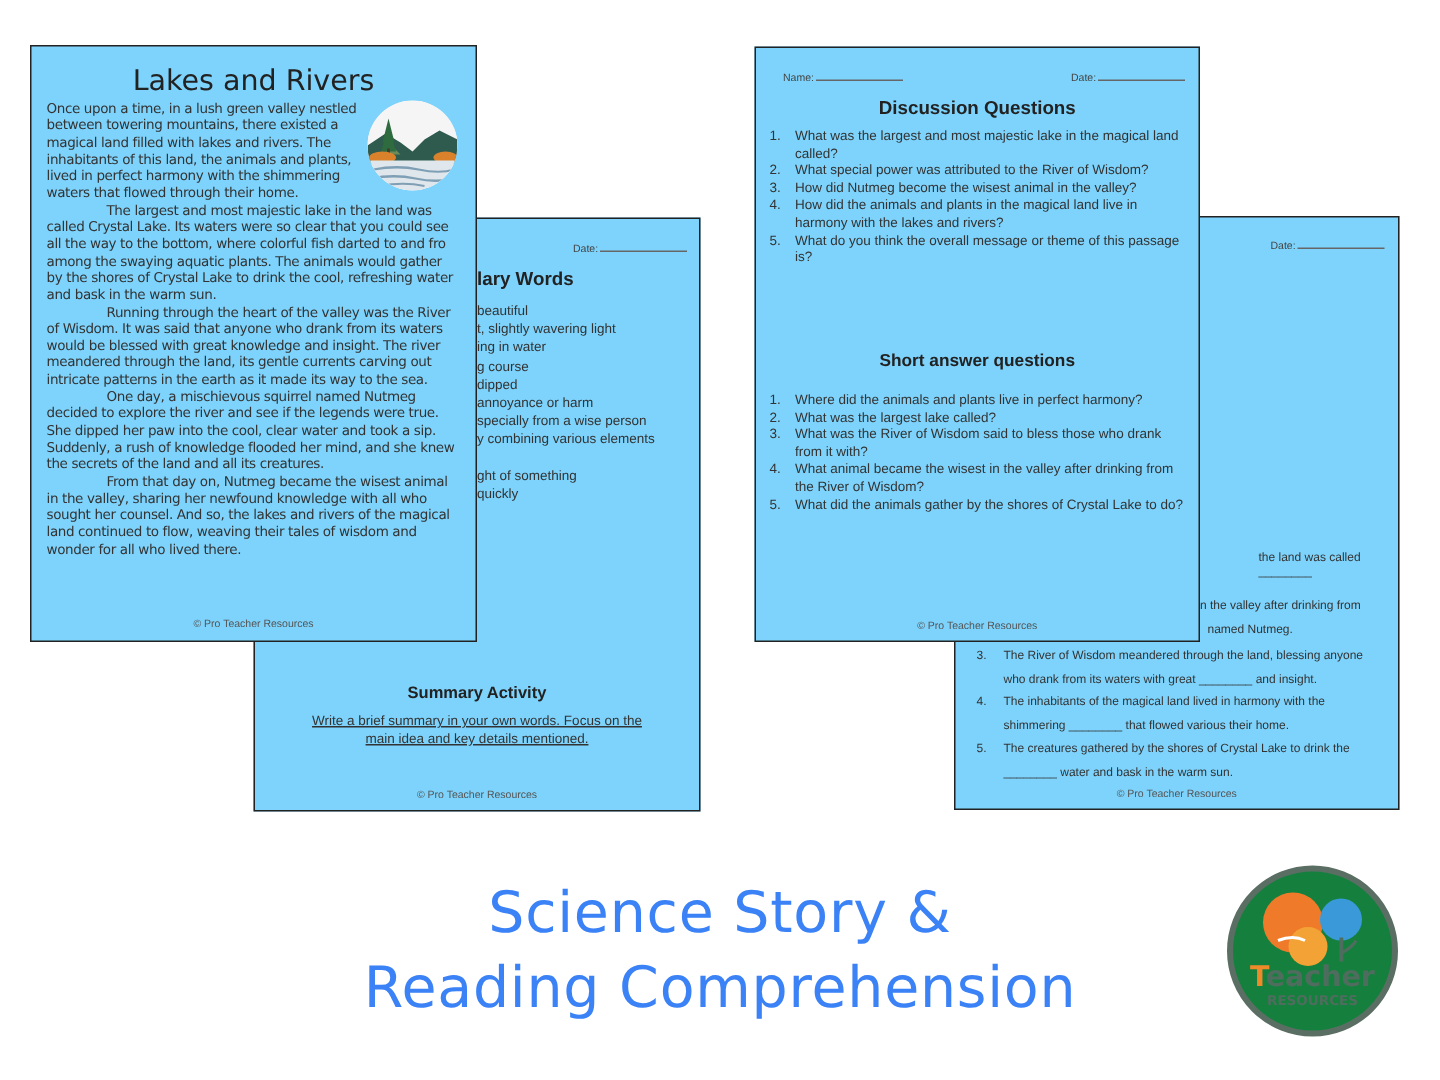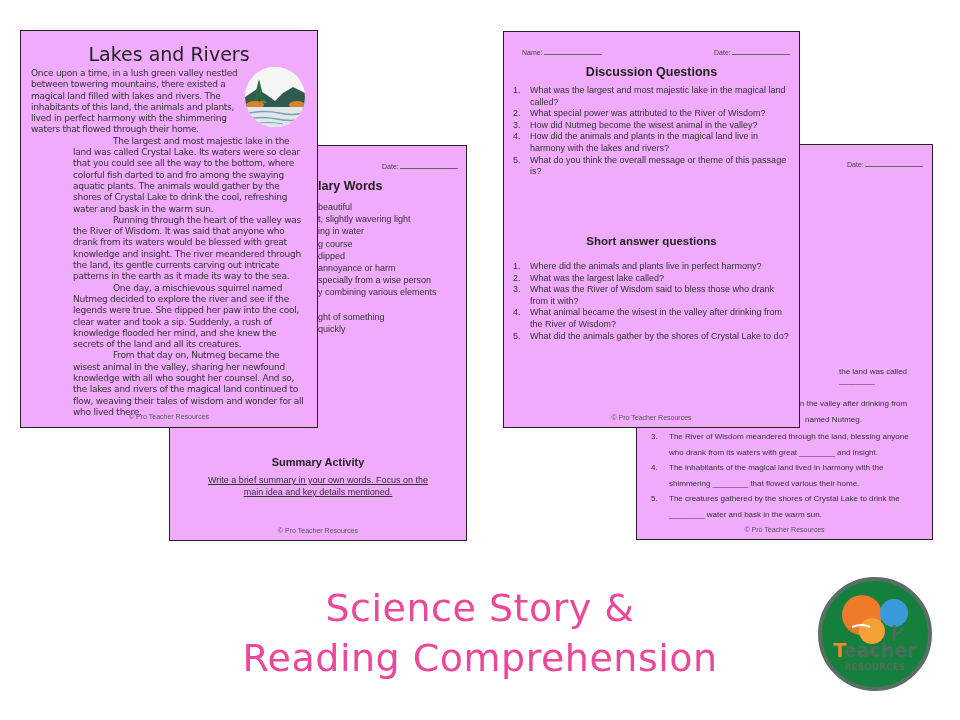--- a/index.html
+++ b/index.html
@@ -1,49 +1,49 @@
 <!DOCTYPE html>
 <html><head>
 <meta charset="utf-8">
 <style>
   html, body { margin:0; padding:0; }
   body { width:960px; height:720px; background:#ffffff; position:relative; overflow:hidden; font-family:"Liberation Sans", sans-serif; color:#222; }
-  .page { position:absolute; background:#f0abfc; border:1.5px solid #222; box-sizing:border-box; overflow:hidden; }
+  .page { position:absolute; background:#7dd3fc; border:1.5px solid #222; box-sizing:border-box; overflow:hidden; }
   .footer { position:absolute; left:0; right:0; text-align:center; font-size:7px; color:#555; }
   .namebar { position:absolute; font-size:7px; color:#444; }
   .namebar .line { display:inline-block; width:58px; border-bottom:1px solid #666; margin-left:1px; }
   .hdr { position:absolute; left:0; right:0; text-align:center; font-weight:bold; font-size:12.5px; color:#222; }
   .ol { position:absolute; margin:0; padding:0; list-style:none; font-size:9px; line-height:11.6px; color:#333; }
   .ol li { position:relative; padding-left:22px; }
   .ol li .num { position:absolute; left:5px; top:0; }
 
   
   #p1 { left:20px; top:30px; width:298px; height:398px; z-index:4; }
   #p1 .title { position:absolute; left:0; right:0; top:12px; text-align:center; font-size:19px; font-family:"DejaVu Sans", sans-serif; color:#222; }
   #p1 .story { position:absolute; left:10px; right:10px; top:37px; font-size:9px; line-height:11.3px; font-family:"DejaVu Sans", sans-serif; color:#333; letter-spacing:-0.25px; }
   #p1 .story p { margin:0; }
-  #p1 .story p.indent { text-indent:40px;margin-left:42px; }
+  #p1 .story p.indent { text-indent:40px; }
   #p1 .story .first { padding-right:68px; }
   #p1 .img { position:absolute; right:12px; top:36px; width:60px; height:60px; border-radius:50%; overflow:hidden; background:#f4f4f4; }
 
   
   #p2 { left:169px; top:145px; width:298px; height:396px; z-index:2; }
   #p2 .vocab { position:absolute; left:0; top:55px; font-size:9px; line-height:12.2px; color:#333; }
 
   
   #p3 { left:503px; top:31px; width:297px; height:397px; z-index:3; }
 
   
   #p4 { left:636px; top:144px; width:297px; height:396px; z-index:1; }
   #p4 .tf { position:absolute; left:0; font-size:8px; color:#333; }
   #p4 .fb { position:absolute; margin:0; padding:0; list-style:none; font-size:8px; line-height:15.5px; color:#333; left:14px; right:10px; }
   #p4 .fb li { position:relative; padding-left:18px; }
   #p4 .fb li .num { position:absolute; left:0; }
 
-  .bottom-title { position:absolute; left:200px; width:560px; text-align:center; font-family:"DejaVu Sans", sans-serif; font-size:38px; color:#ec4899; line-height:50px; top:583px; letter-spacing:0.5px; }
+  .bottom-title { position:absolute; left:200px; width:560px; text-align:center; font-family:"DejaVu Sans", sans-serif; font-size:38px; color:#3b82f6; line-height:50px; top:583px; letter-spacing:0.5px; }
   .logo { position:absolute; left:818px; top:577px; width:114px; height:114px; border-radius:50%; border:4px solid #5a6e64; box-sizing:border-box; background:#15803d; overflow:hidden; }
 </style>
 </head>
 <body>
 
 <div class="page" id="p4">
   <div class="namebar" style="left:210px; top:16px;">
     <span>Date:</span><span class="line"></span>
   </div>
   <div class="tf" style="top:38px; left:1px; font-size:12.5px; font-weight:bold; color:#222;">or False</div>

